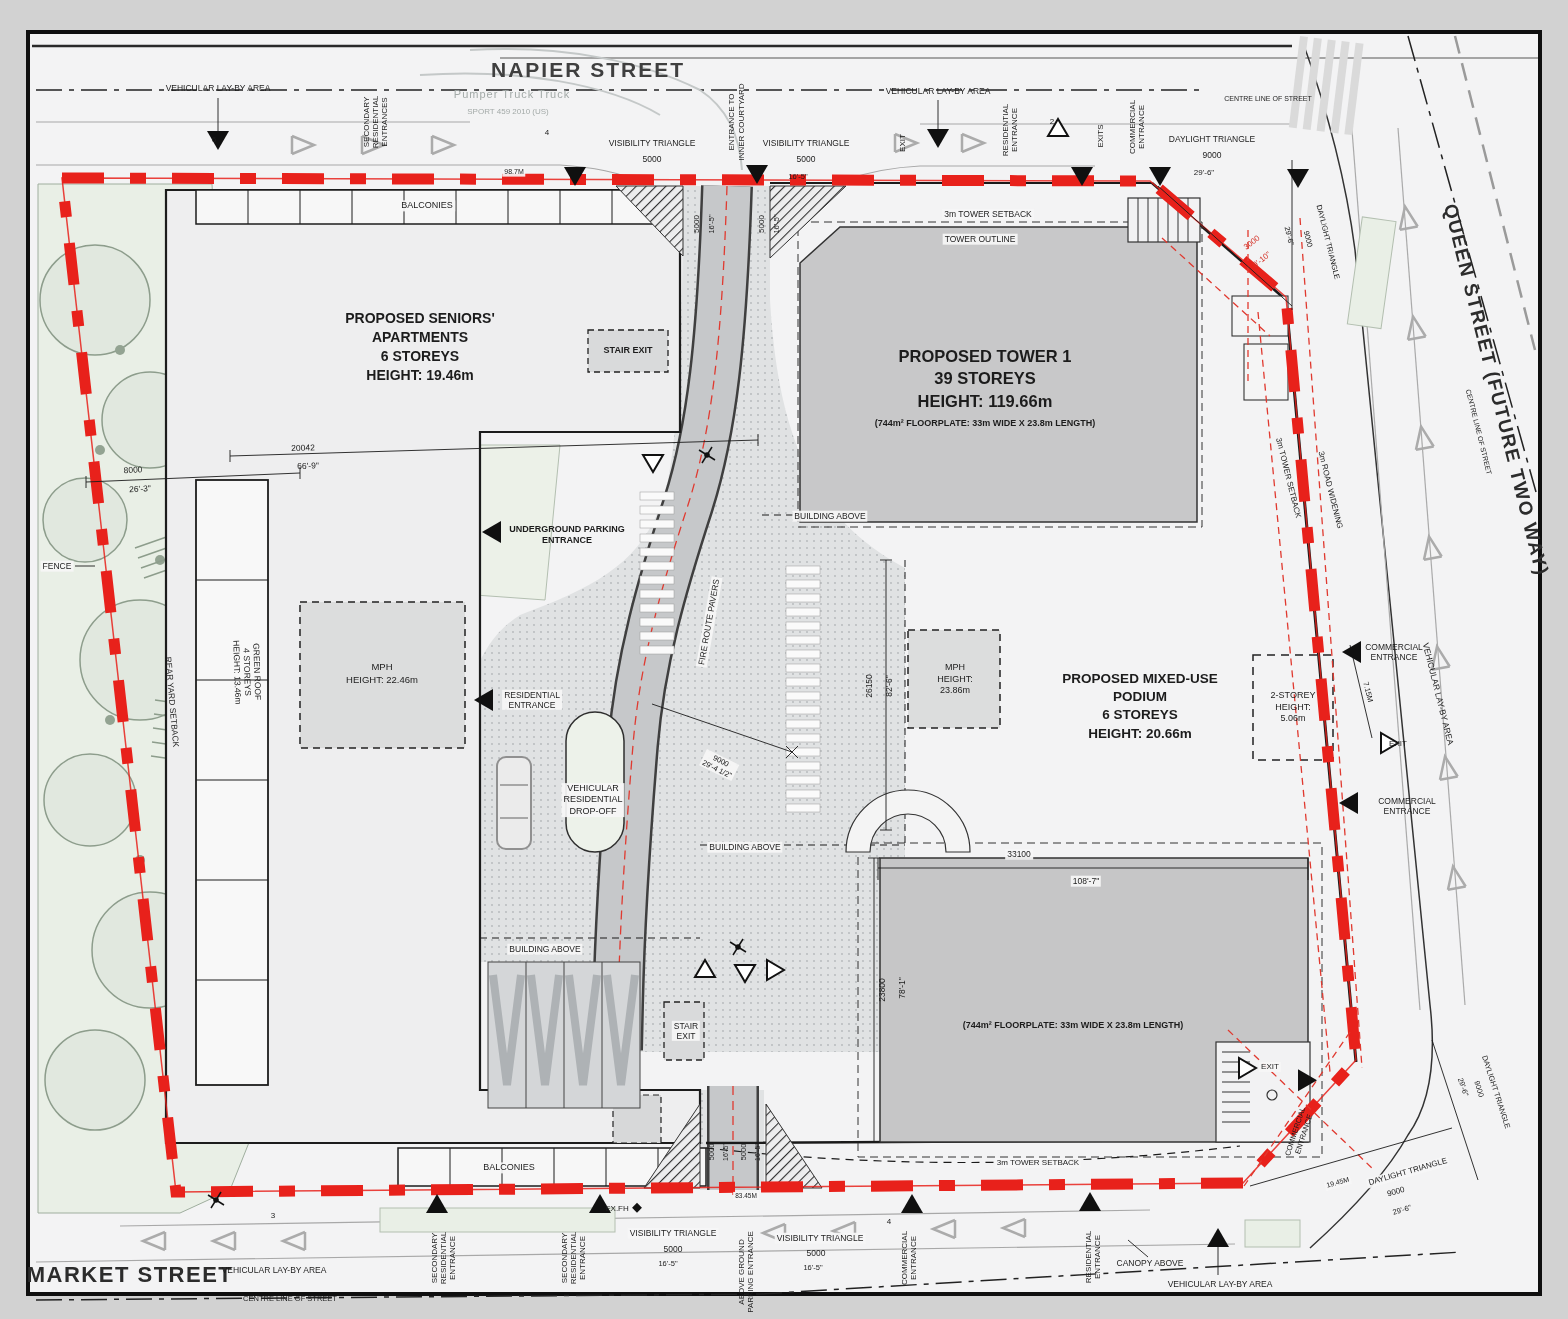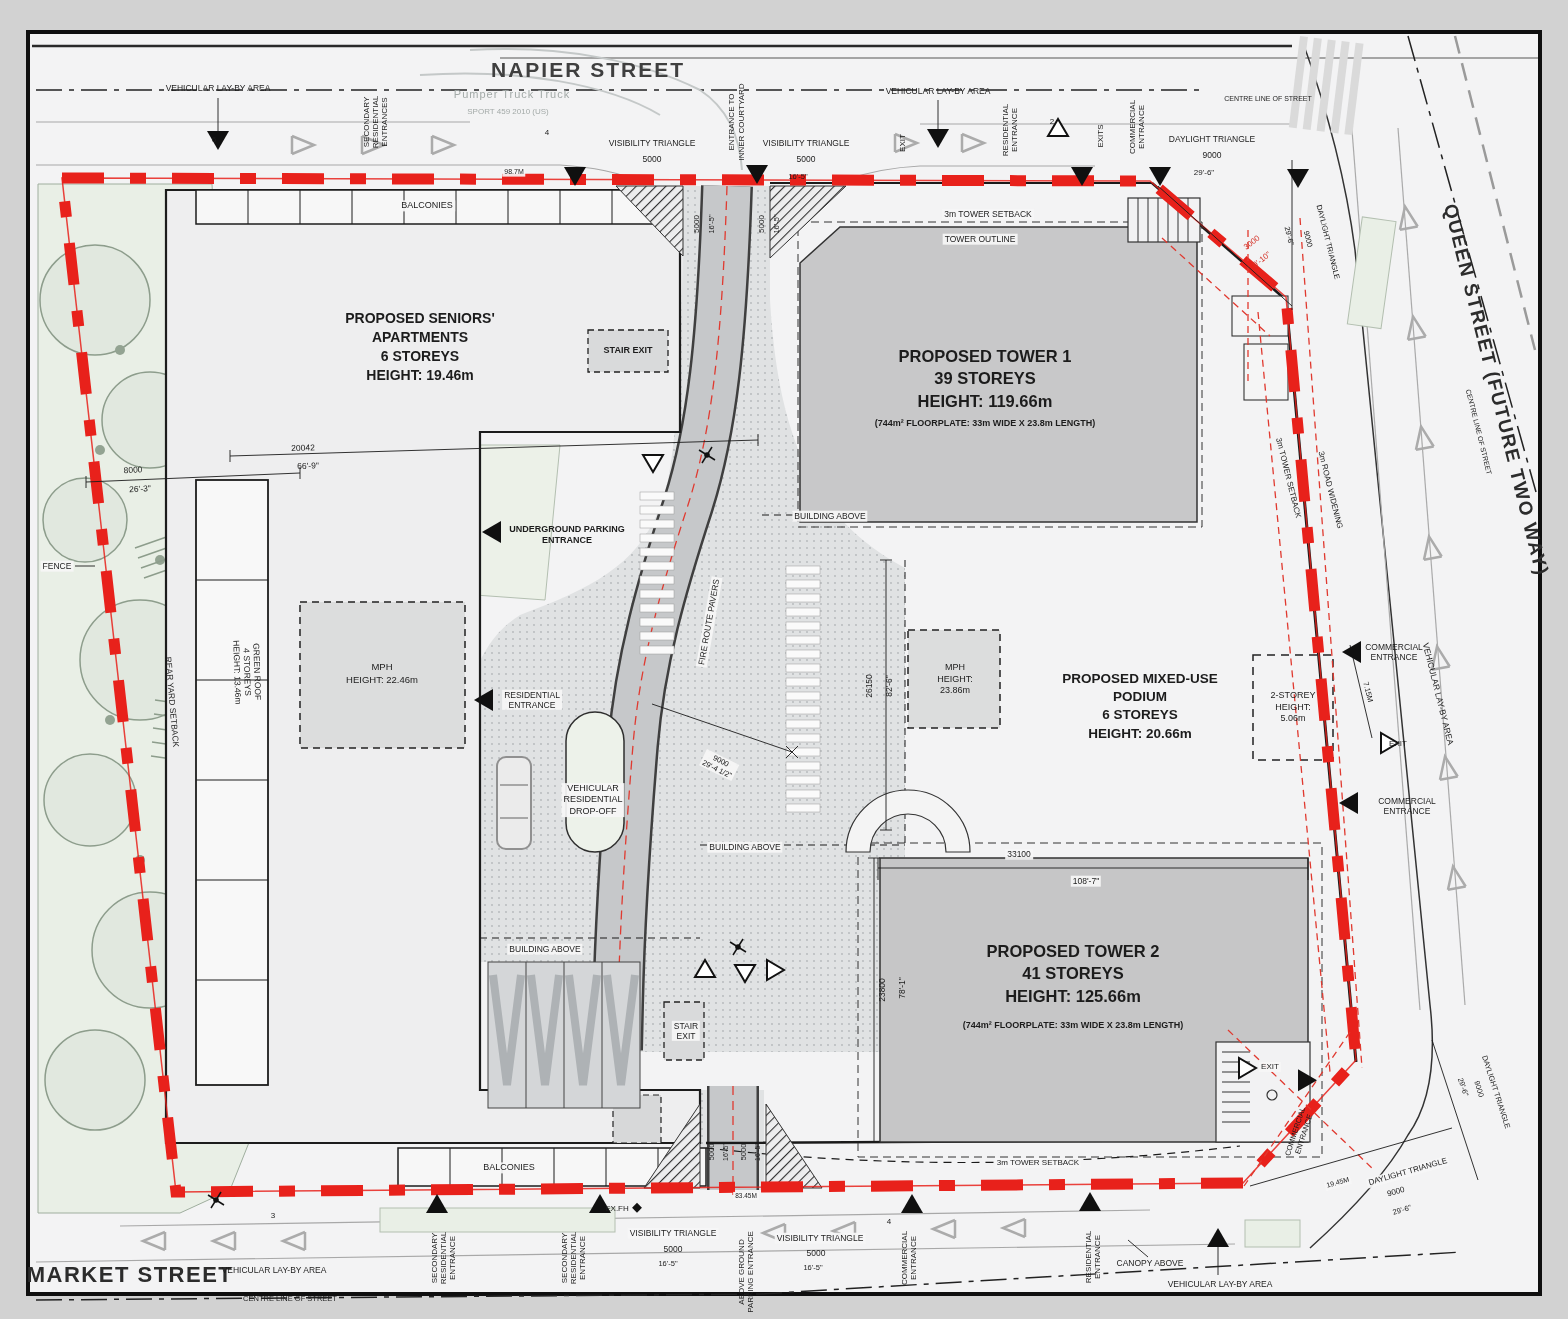--- a/index.html
+++ b/index.html
@@ -436,23 +436,20 @@
 ENTRANCE</div>
       <div class="ann" style="left: 1288px; top: 478px; font-size: 8px; transform: translate(-50%, -50%) rotate(76deg);">3m TOWER SETBACK</div>
       <div class="ann" style="left: 1330px; top: 490px; font-size: 8px; transform: translate(-50%, -50%) rotate(76deg);">3m ROAD WIDENING</div>
       <div class="ann" style="left: 1438px; top: 694px; font-size: 8.5px; transform: translate(-50%, -50%) rotate(76deg);">VEHICULAR LAY-BY AREA</div>
       <div class="ann bg" style="left: 719px; top: 765px; font-size: 7.5px; line-height: 1.2; transform: translate(-50%, -50%) rotate(26deg);">9000
 29'-4 1/2"</div>
       <div class="ann bg" style="left: 1019px; top: 854px; font-size: 8.5px; transform: translate(-50%, -50%) rotate(0deg); text-align: right;">33100</div>
       <div class="ann bg" style="left: 1086px; top: 881px; font-size: 8.5px; transform: translate(-50%, -50%) rotate(0deg);">108'-7"</div>
       <div class="ann" style="left: 882px; top: 990px; font-size: 8.5px; transform: translate(-50%, -50%) rotate(-90deg);">23800</div>
       <div class="ann" style="left: 902px; top: 988px; font-size: 8.5px; transform: translate(-50%, -50%) rotate(-90deg);">78'-1"</div>
-      <div class="ann" style="left: 1073px; top: 973px; font-size: 16.5px; font-weight: 600; line-height: 1.35; transform: translate(-50%, -50%) rotate(0deg);">PROPOSED TOWER 2
-41 STOREYS
-HEIGHT: 125.66m</div>
       <div class="ann" style="left: 1073px; top: 1026px; font-size: 9px; font-weight: 700; transform: translate(-50%, -50%) rotate(0deg);">(744m² FLOORPLATE: 33m WIDE X 23.8m LENGTH)</div>
       <div class="ann bg" style="left: 686px; top: 1031px; font-size: 8.5px; line-height: 1.2; transform: translate(-50%, -50%) rotate(0deg);">STAIR
 EXIT</div>
       <div class="ann bg" style="left: 1270px; top: 1067px; font-size: 8px; transform: translate(-50%, -50%) rotate(0deg);">EXIT</div>
       <div class="ann" style="left: 1300px; top: 1133px; font-size: 7.5px; line-height: 1.15; transform: translate(-50%, -50%) rotate(-72deg);">COMMERCIAL
 ENTRANCE</div>
       <div class="ann bg" style="left: 1038px; top: 1163px; font-size: 8px; transform: translate(-50%, -50%) rotate(0deg);">3m TOWER SETBACK</div>
       <div class="ann bg" style="left: 746px; top: 1196px; font-size: 6.5px; transform: translate(-50%, -50%) rotate(0deg);">83.45M</div>
       <div class="ann" style="left: 617px; top: 1209px; font-size: 8px; transform: translate(-50%, -50%) rotate(0deg);">EX.FH</div>
       <div class="ann bg" style="left: 673px; top: 1233px; font-size: 8.5px; transform: translate(-50%, -50%) rotate(0deg);">VISIBILITY TRIANGLE</div>

